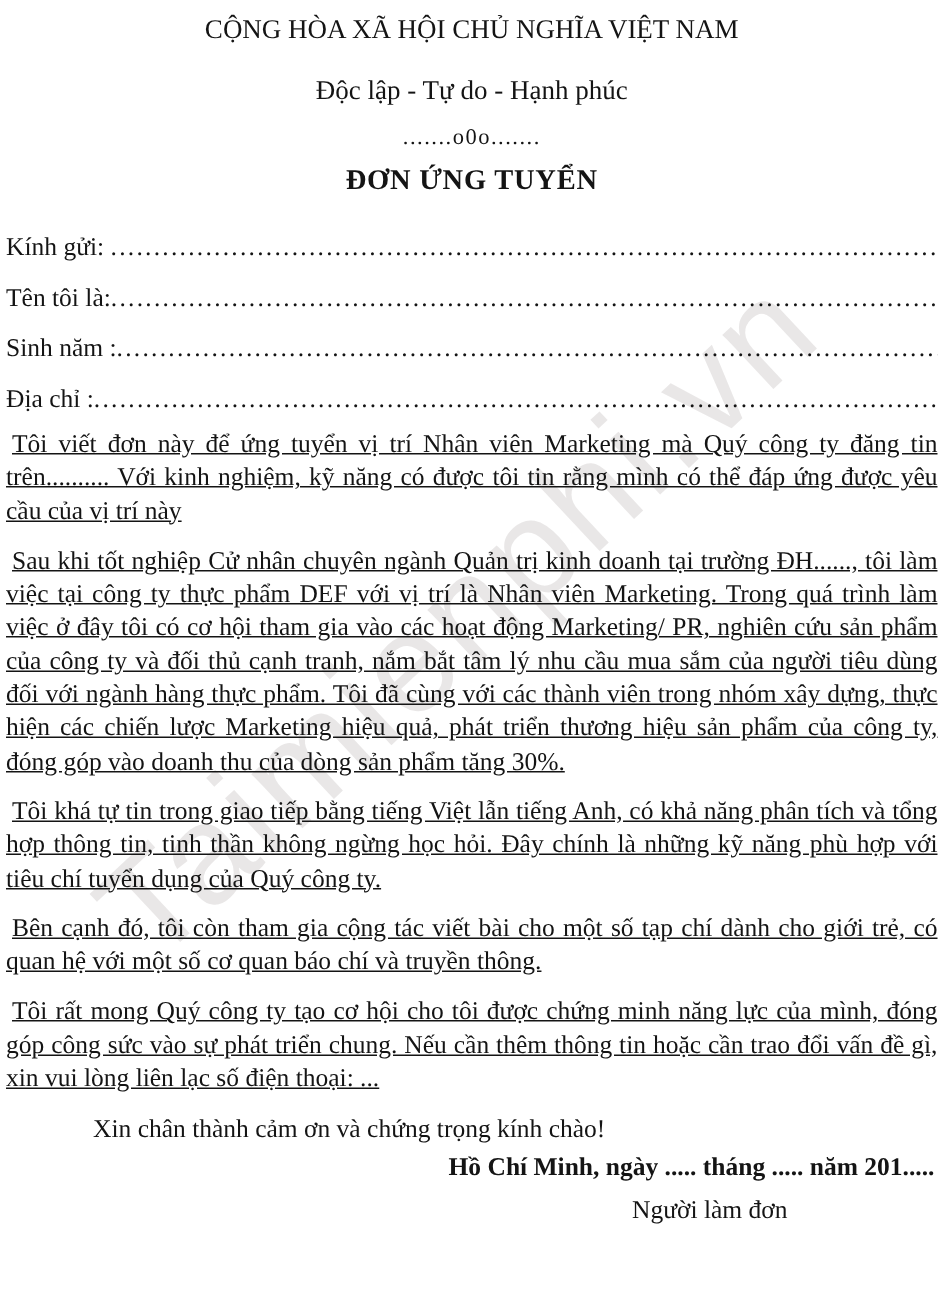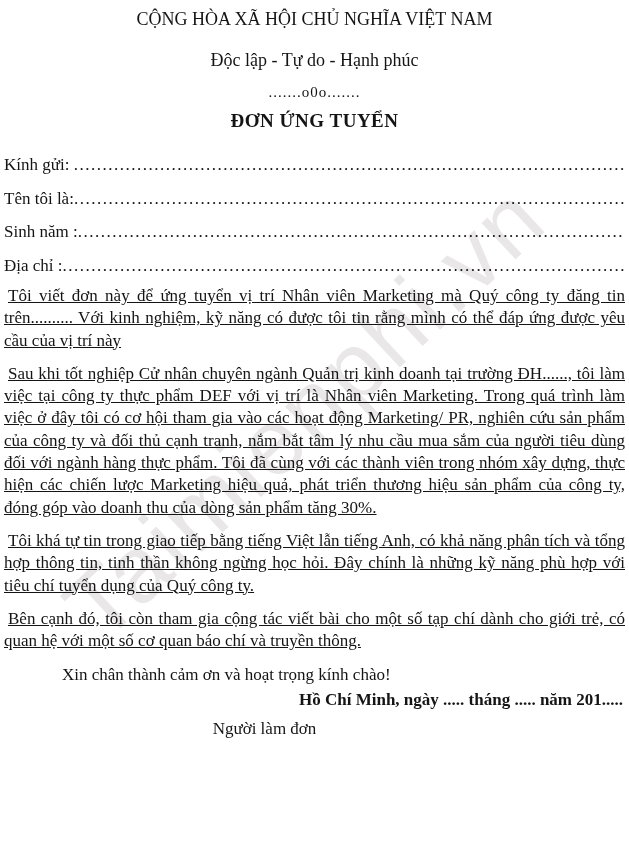--- a/index.html
+++ b/index.html
@@ -52,21 +52,21 @@
   }
   .body { margin-top: 3px; text-decoration: underline; }
   .body p {
     margin: 0 0 11px 0;
     text-align: justify;
     text-indent: 4px;
     line-height: 22.3px;
   }
   .closing  { margin: 12px 0 0 58px; line-height: 22px; }
   .dateline { margin: 3px 2px 0 0; text-align: right; line-height: 22px; font-weight: bold; }
-  .signature{ margin: 6px 100px 0 0; text-align: center; line-height: 24px; }
+  .signature{ margin: 6px 100px 0 0; text-align: right; line-height: 24px; }
   p { padding: 0; }
 </style>
 </head>
 <body>
 
 <div class="page">
 
   <div class="watermark">Taimienphi.vn</div>
 
   <div class="content">
@@ -95,22 +95,23 @@
         <span class="flabel">Địa chỉ :</span>
         <span class="fdots">......................................................................................................................................................</span>
       </div>
     </div>
 
     <div class="body">
       <p>Tôi viết đơn này để ứng tuyển vị trí Nhân viên Marketing mà Quý công ty đăng tin trên.......... Với kinh nghiệm, kỹ năng có được tôi tin rằng mình có thể đáp ứng được yêu cầu của vị trí này</p>
       <p>Sau khi tốt nghiệp Cử nhân chuyên ngành Quản trị kinh doanh tại trường ĐH......, tôi làm việc tại công ty thực phẩm DEF với vị trí là Nhân viên Marketing. Trong quá trình làm việc ở đây tôi có cơ hội tham gia vào các hoạt động Marketing/ PR, nghiên cứu sản phẩm của công ty và đối thủ cạnh tranh, nắm bắt tâm lý nhu cầu mua sắm của người tiêu dùng đối với ngành hàng thực phẩm. Tôi đã cùng với các thành viên trong nhóm xây dựng, thực hiện các chiến lược Marketing hiệu quả, phát triển thương hiệu sản phẩm của công ty, đóng góp vào doanh thu của dòng sản phẩm tăng 30%.</p>
       <p>Tôi khá tự tin trong giao tiếp bằng tiếng Việt lẫn tiếng Anh, có khả năng phân tích và tổng hợp thông tin, tinh thần không ngừng học hỏi. Đây chính là những kỹ năng phù hợp với tiêu chí tuyển dụng của Quý công ty.</p>
       <p>Bên cạnh đó, tôi còn tham gia cộng tác viết bài cho một số tạp chí dành cho giới trẻ, có quan hệ với một số cơ quan báo chí và truyền thông.</p>
+      <p>Tôi rất mong Quý công ty tạo cơ hội cho tôi được chứng minh năng lực của mình, đóng góp công sức vào sự phát triển chung. Nếu cần thêm thông tin hoặc cần trao đổi vấn đề gì, xin vui lòng liên lạc số điện thoại: ...</p>
     </div>
 
-    <p class="closing">Xin chân thành cảm ơn và hoạt trọng kính chào!</p>
+    <p class="closing">Xin chân thành cảm ơn và chứng trọng kính chào!</p>
 
     <p class="dateline">Hồ Chí Minh, ngày ..... tháng ..... năm 201.....</p>
 
     <p class="signature">Người làm đơn</p>
 
   </div>
 </div>
 
 </body></html>

